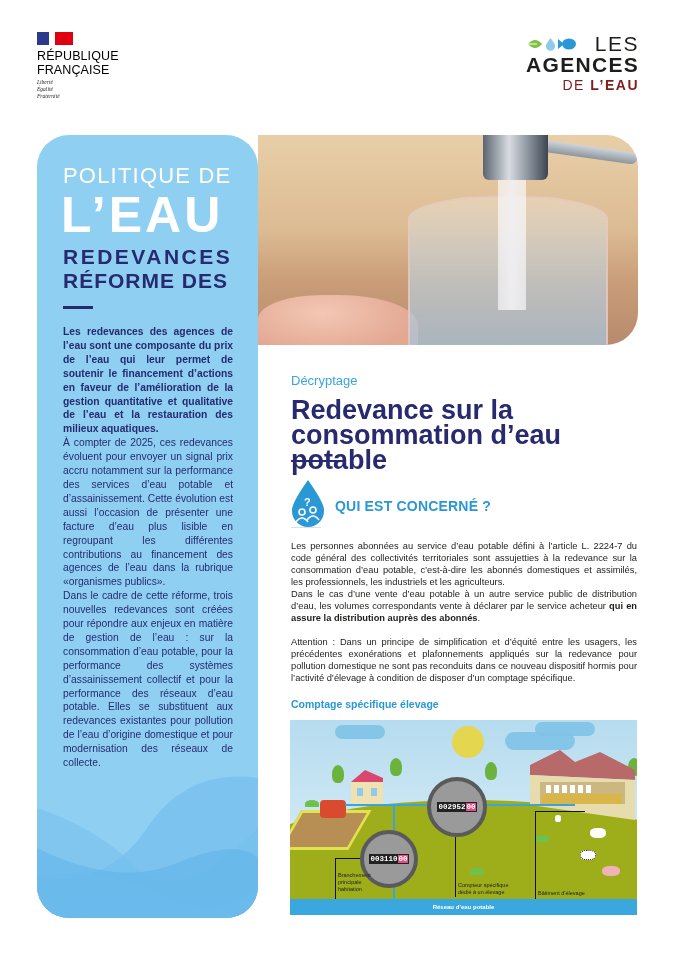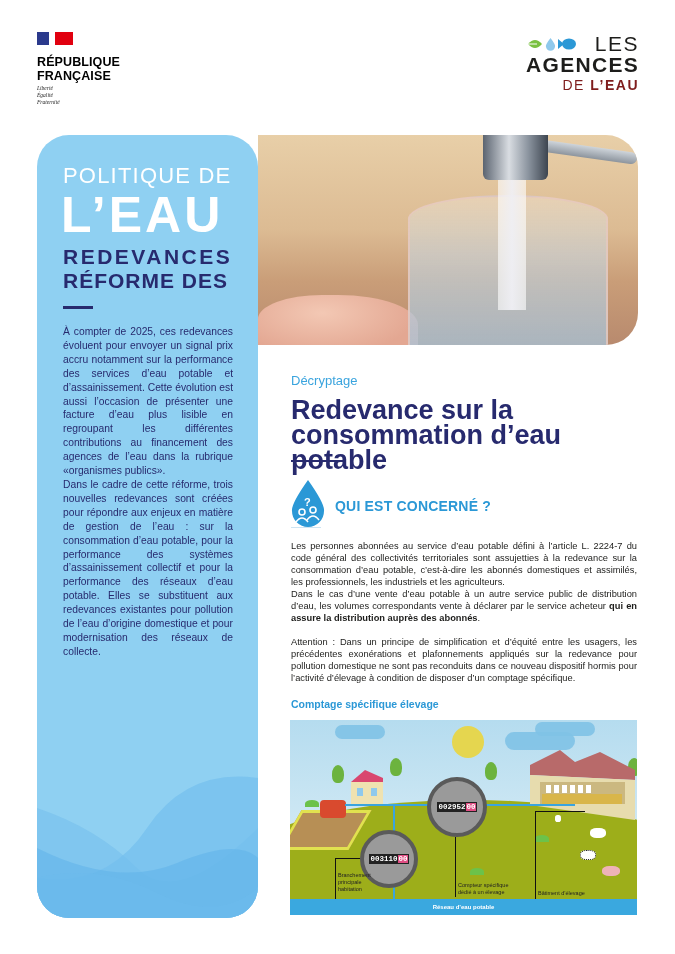--- a/index.html
+++ b/index.html
@@ -5,21 +5,21 @@
   * { margin:0; padding:0; box-sizing:border-box; }
   html, body { width:675px; height:954px; background:#ffffff; overflow:hidden; }
   body { position:relative; font-family:"Liberation Sans", sans-serif; color:#1d1d1b; }
 
   
   .rf-logo { position:absolute; left:37px; top:32px; }
   .rf-flag { display:flex; width:36px; height:13px; }
   .rf-flag .b { width:12px; background:#2b3a8c; }
   .rf-flag .w { width:6px; background:#fff; }
   .rf-flag .r { flex:1; background:#e1000f; }
-  .rf-title { margin-top:10px; font-family:"Liberation Sans", sans-serif; font-weight:700; font-size:12.5px; line-height:14px; color:#000; letter-spacing:0.1px; }
+  .rf-title { margin-top:4px; font-family:"Liberation Sans", sans-serif; font-weight:400; font-size:12.5px; line-height:14px; color:#000; letter-spacing:0.1px; }
   .rf-motto { margin-top:2px; font-family:"Liberation Serif", serif; font-style:italic; font-size:5.5px; line-height:7px; color:#222; }
 
   .agences-logo { position:absolute; right:36px; top:34px; text-align:right; }
   .agences-row1 { display:flex; align-items:center; justify-content:flex-end; gap:16px; }
   .ag-icons { display:flex; align-items:center; gap:2px; margin-right:3px; }
   .ag-text1 { font-size:21px; font-weight:400; letter-spacing:1.5px; color:#1d1d1b; line-height:20px; }
   .ag-text2 { font-size:21px; font-weight:700; letter-spacing:1.3px; color:#1d1d1b; line-height:21px; }
   .ag-text3 { font-size:14px; font-weight:400; letter-spacing:1.5px; color:#7f1d1d; line-height:21px; }
   .ag-text3 b { font-weight:700; }
 
@@ -127,20 +127,21 @@
 
 <div class="left-panel">
   <div class="lp-title1">POLITIQUE DE</div>
   <div class="lp-title2">L’EAU</div>
   <div class="lp-title3">
     <div style="letter-spacing:2.5px;">REDEVANCES</div>
     <div>RÉFORME DES</div>
   </div>
   <div class="lp-rule"></div>
   <div class="lp-body">
+    <p class="lead">Les redevances des agences de l’eau sont une composante du prix de l’eau qui leur permet de soutenir le financement d’actions en faveur de l’amélioration de la gestion quantitative et qualitative de l’eau et la restauration des milieux aquatiques.</p>
     <p>À compter de 2025, ces redevances évoluent pour envoyer un signal prix accru notamment sur la performance des services d’eau potable et d’assainissement. Cette évolution est aussi l’occasion de présenter une facture d’eau plus lisible en regroupant les différentes contributions au financement des agences de l’eau dans la rubrique «organismes publics».</p>
     <p>Dans le cadre de cette réforme, trois nouvelles redevances sont créées pour répondre aux enjeux en matière de gestion de l’eau : sur la consommation d’eau potable, pour la performance des systèmes d’assainissement collectif et pour la performance des réseaux d’eau potable. Elles se substituent aux redevances existantes pour pollution de l’eau d’origine domestique et pour modernisation des réseaux de collecte.</p>
   </div>
   <svg class="waves" viewBox="0 0 221 150" preserveAspectRatio="none">
     <path d="M0 40 Q60 60 100 100 T221 60 L221 150 L0 150Z" fill="#7cc3ee" opacity="0.8"></path>
     <path d="M221 10 Q150 0 110 60 T0 110 L0 150 L221 150Z" fill="#74bfee" opacity="0.7"></path>
     <path d="M0 80 Q80 120 140 95 T221 90 L221 150 L0 150Z" fill="#63b4ea" opacity="0.6"></path>
     <path d="M0 110 Q60 95 120 125 T221 120 L221 150 L0 150Z" fill="#6cbaed" opacity="0.6"></path>
   </svg>
 </div>

